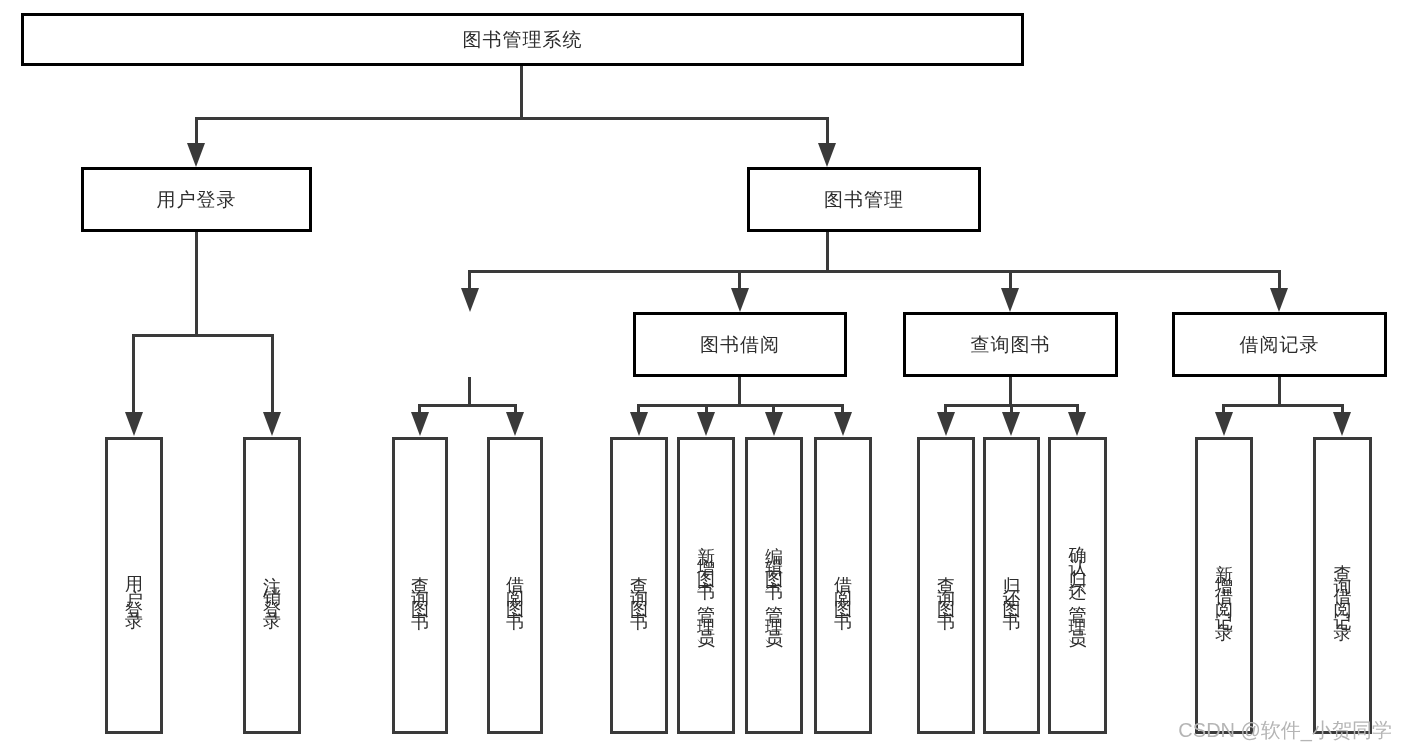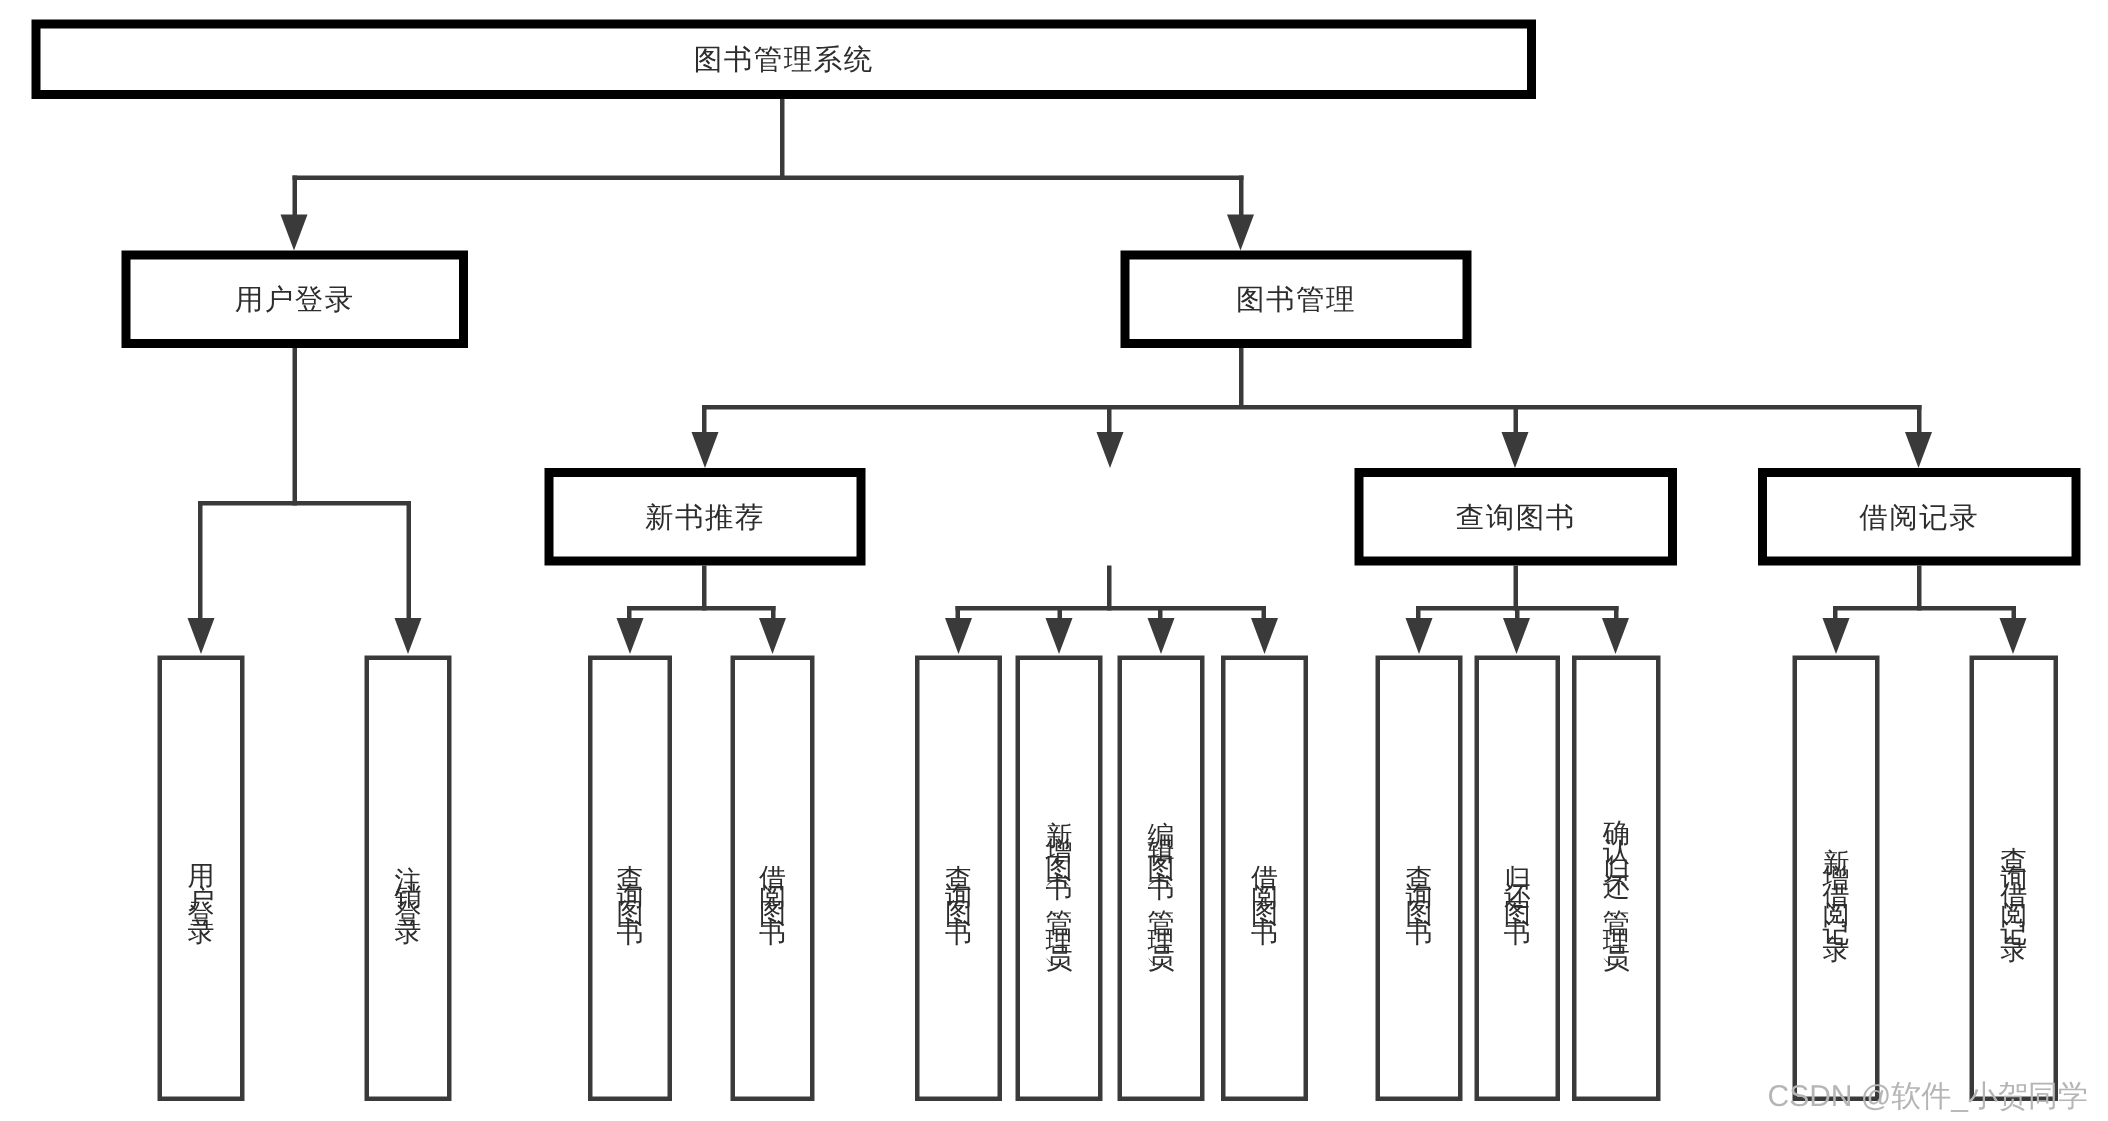--- a/index.html
+++ b/index.html
@@ -7,21 +7,21 @@
     position:relative;
     width:1405px;height:747px;
     background:#ffffff;
     font-family:"Liberation Sans",sans-serif;
     overflow:hidden;
   }
   
   .bx{
     position:absolute;
     box-sizing:border-box;
-    border:6px solid #000000;
+    border:3px solid #000000;
     background:#ffffff;
     display:flex;align-items:center;justify-content:center;
     color:#2d2d2d;
     font-size:19px;
     letter-spacing:1px;
     white-space:nowrap;
   }
   
   .vx{
     position:absolute;
@@ -62,21 +62,21 @@
 </head>
 <body>
 
 <div id="canvas">
 
   <div class="bx" style="left:21px;top:13px;width:1003px;height:53px;">图书管理系统</div>
 
   <div class="bx" style="left:81px;top:167px;width:231px;height:65px;">用户登录</div>
   <div class="bx" style="left:711px;top:167px;width:234px;height:65px;margin-left:36px;">图书管理</div>
 
-  <div class="bx" style="left:363px;top:312px;width:214px;height:65px;">新书推荐</div>
+  <div class="bx" style="left:633px;top:312px;width:214px;height:65px;">图书借阅</div>
   <div class="bx" style="left:903px;top:312px;width:215px;height:65px;">查询图书</div>
   <div class="bx" style="left:1172px;top:312px;width:215px;height:65px;">借阅记录</div>
 
   <div class="vx" style="left:105px;top:437px;width:58px;height:297px;">
     <span>用户登录</span>
     </div>
   <div class="vx" style="left:243px;top:437px;width:58px;height:297px;">
     <span>注销登录</span>
     </div>
 

